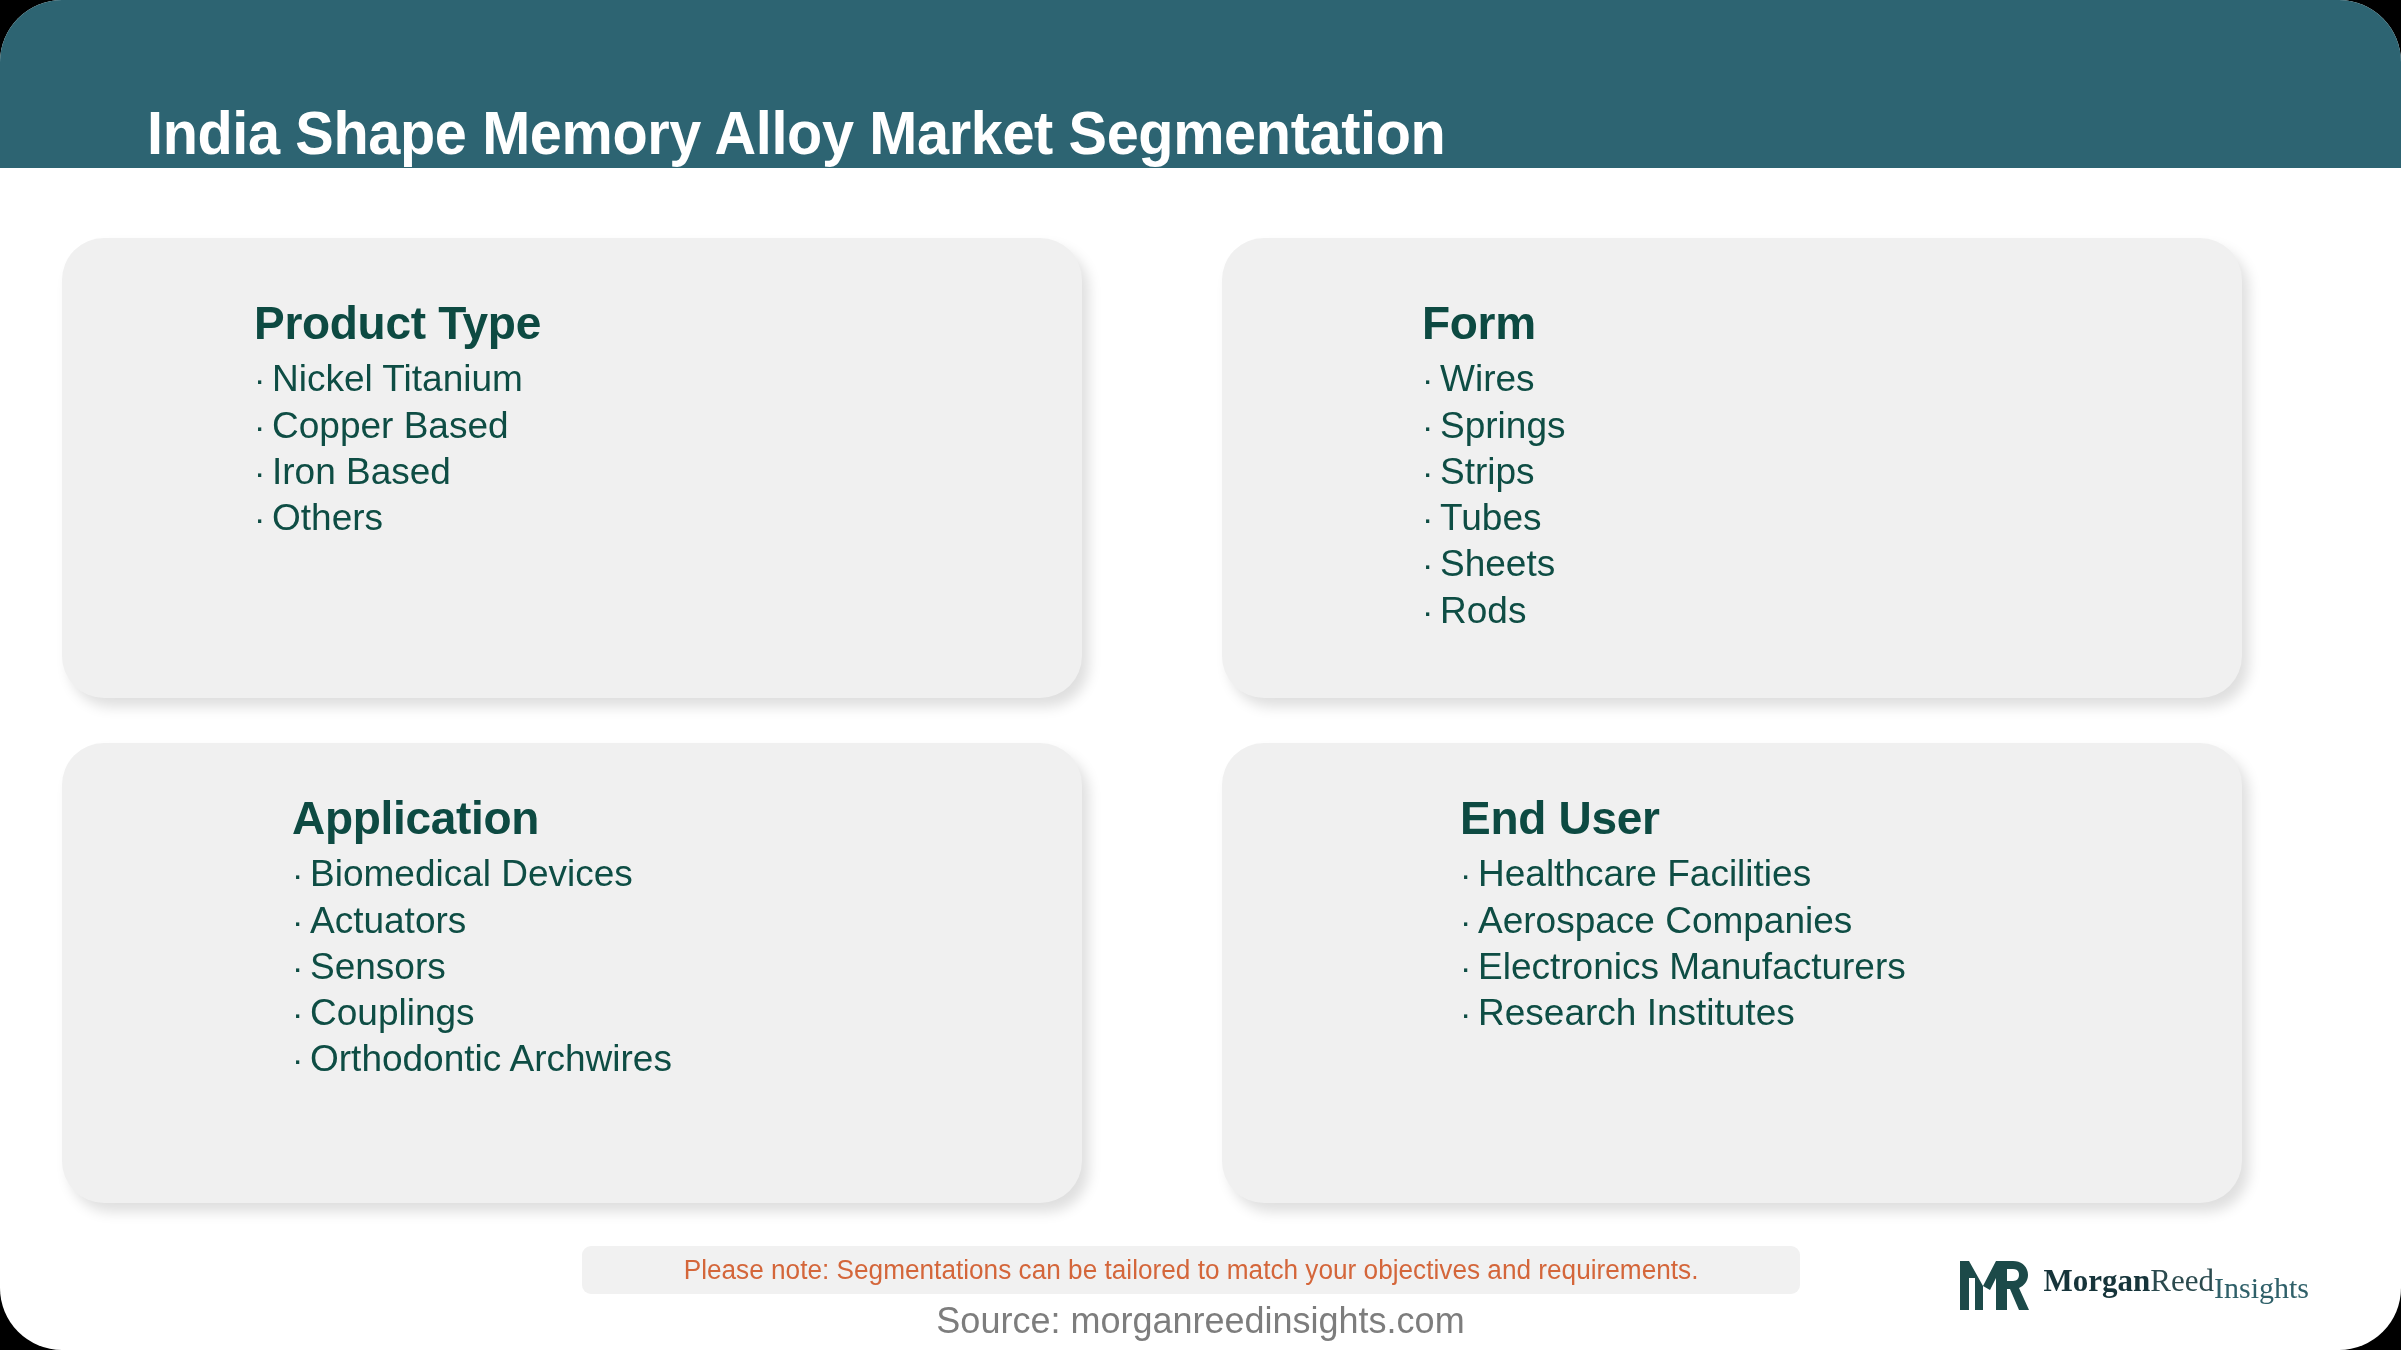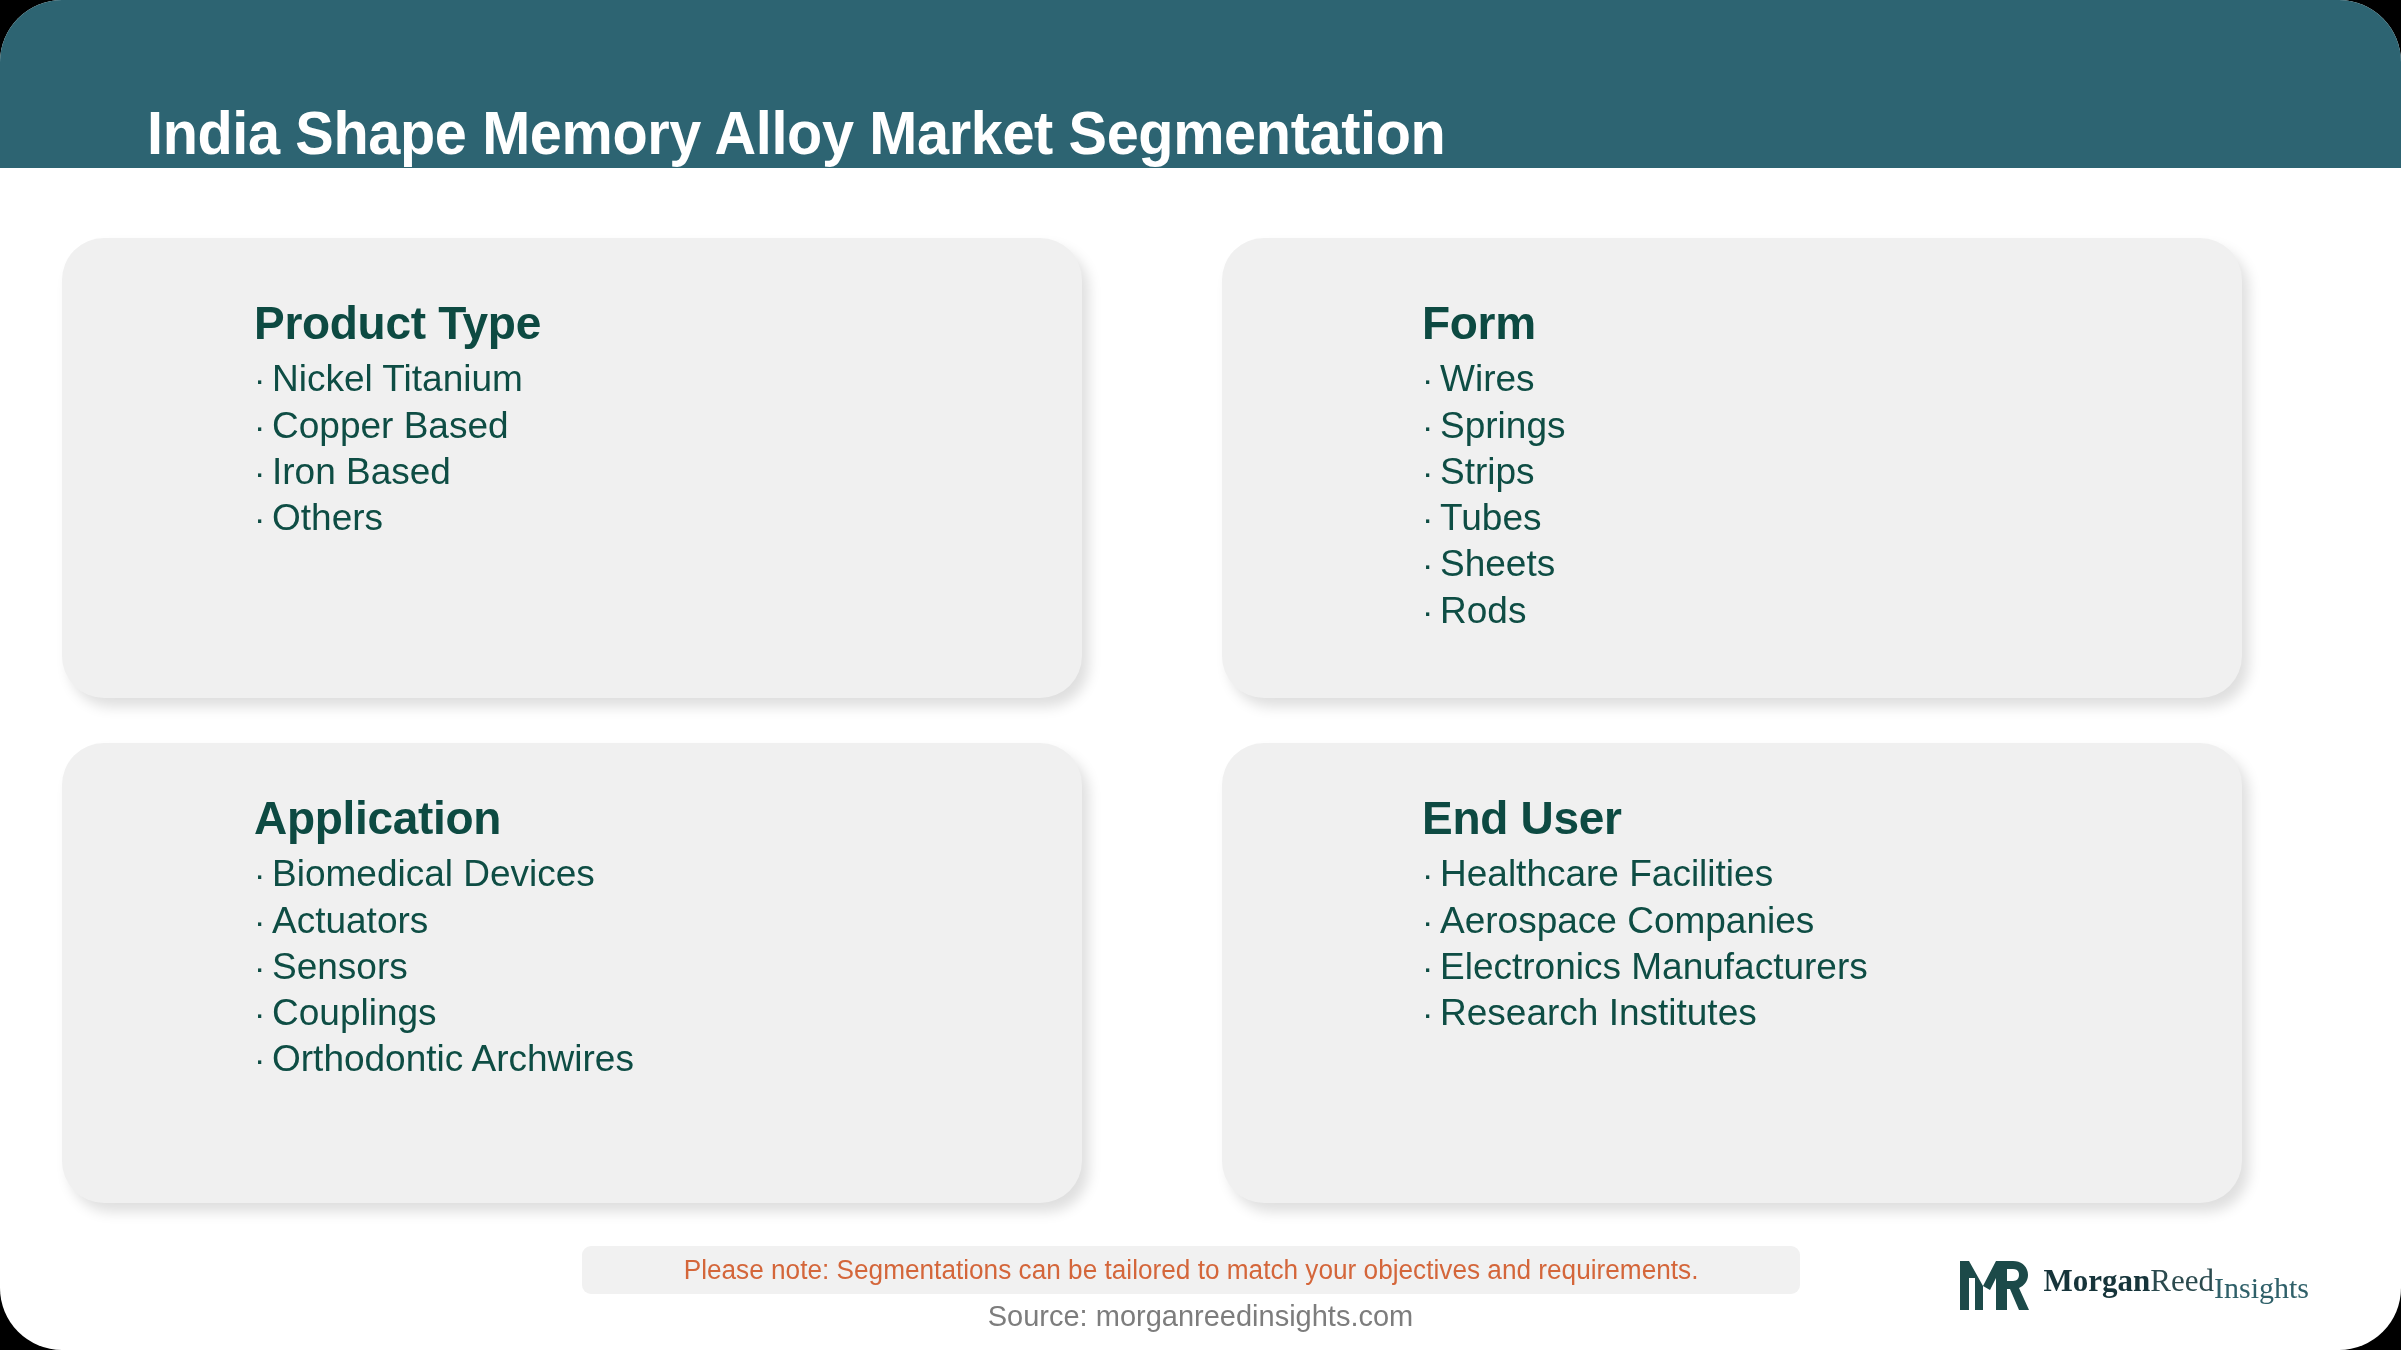--- a/index.html
+++ b/index.html
@@ -74,20 +74,21 @@
     position: absolute;
     left: 192px;
     top: 58px;
     right: 20px;
   }
   .card.right .card-inner {
     left: 200px;
   }
   .card.bottom .card-inner {
     top: 48px;
+    margin-left: 38px;
   }
 
   .card-title {
     color: #0d4a42;
     font-size: 46px;
     font-weight: bold;
     letter-spacing: -0.3px;
     margin: 0 0 6px 0;
     line-height: 1.18;
     white-space: nowrap;
@@ -138,21 +139,21 @@
     transform: scaleX(0.97);
   }
 
   .source-text {
     position: absolute;
     left: 0;
     top: 1300px;
     width: 2401px;
     text-align: center;
     color: #7d7d7d;
-    font-size: 29px;
+    font-size: 36px;
     font-family: "Liberation Sans Narrow", "Liberation Sans", sans-serif;
     white-space: nowrap;
   }
 
   
   .logo {
     position: absolute;
     right: 92px;
     top: 1256px;
     display: flex;

